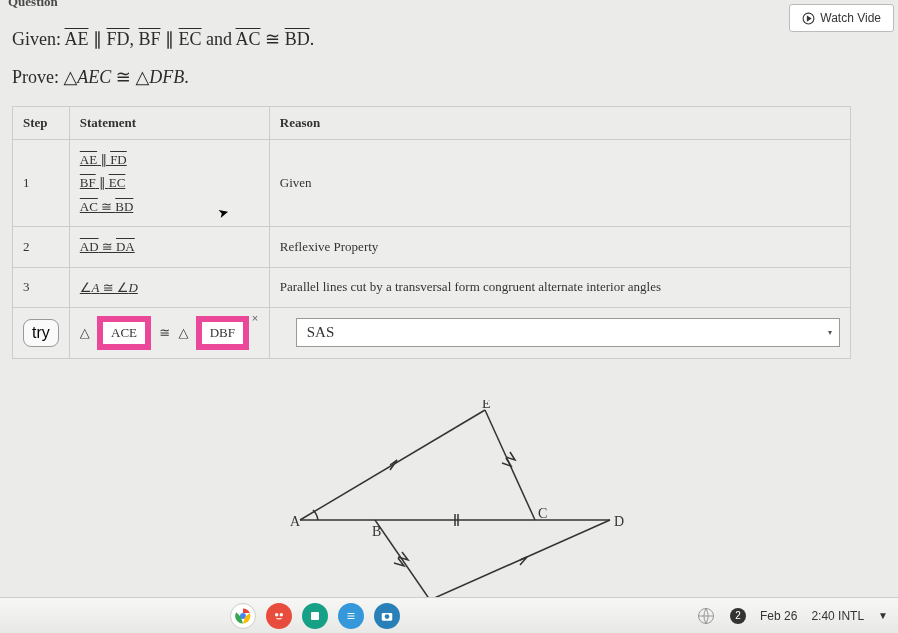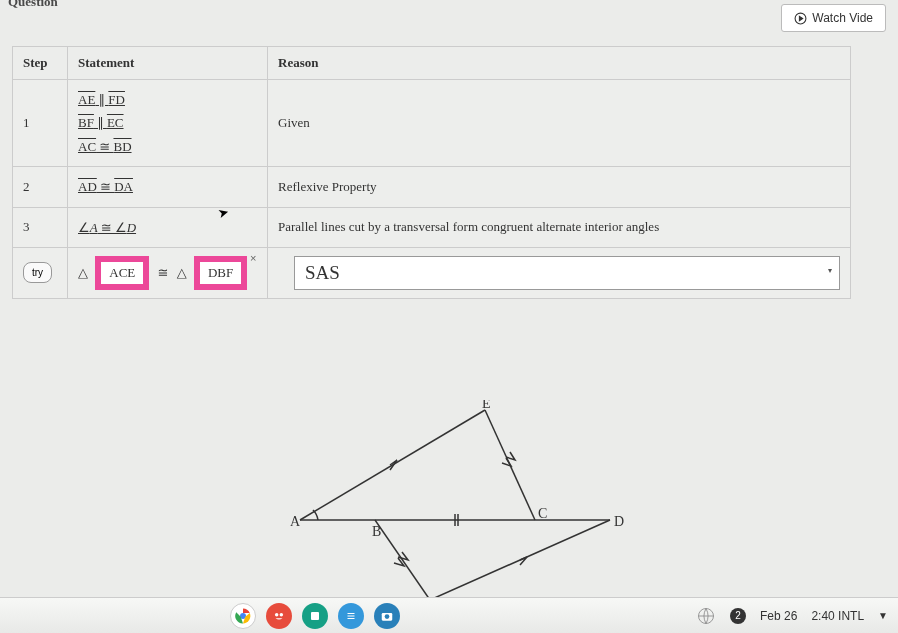--- a/index.html
+++ b/index.html
@@ -21,21 +21,21 @@
     position: absolute;
     top: -6px;
     left: 8px;
     font-weight: bold;
     font-size: 13px;
     color: #4a4a4a;
   }
   .watch-btn {
     position: absolute;
     top: 4px;
-    right: 12px;
+    right: 4px;
     border: 1px solid #bbb;
     background: #fff;
     padding: 6px 12px;
     font-size: 12px;
     border-radius: 3px;
     display: flex;
     align-items: center;
     gap: 5px;
     font-family: Arial, sans-serif;
     color: #333;
@@ -70,21 +70,21 @@
   }
   .step-col { width: 55px; text-align: center; }
   .stmt-col { width: 200px; text-align: center; }
   .math-italic { font-style: italic; }
   .statement-lines { line-height: 1.8; text-decoration: underline; }
   
   .try-btn {
     border: 1px solid #999;
     border-radius: 8px;
     padding: 4px 8px;
-    font-size: 10px;
+    font-size: 16px;
     background: #fafafa;
     font-family: Arial, sans-serif;
   }
   .input-row-cell-statement { text-align: center; }
   .tri-sym { margin-right: 4px; }
   .input-box {
     border: 6px solid #ec4899;
     padding: 3px 8px;
     display: inline-block;
     background: #fff;
@@ -96,21 +96,21 @@
   .reason-input {
     display: block;
     width: 100%;
     position: relative;
   }
   .reason-input .input-field {
     border: 1px solid #999;
     padding: 5px 10px;
     background: #fff;
     font-family: Georgia, serif;
-    font-size: 19px;
+    font-size: 15px;
     display: block;
     width: 100%;
   }
   .x-btn {
     position: absolute;
     left: -18px;
     top: 4px;
     font-size: 11px;
     color: #666;
     font-family: Arial, sans-serif;
@@ -174,20 +174,26 @@
 
 <button class="watch-btn">
   <svg viewBox="0 0 24 24" fill="none" stroke="#333" stroke-width="2">
       <circle cx="12" cy="12" r="10"></circle>
       <polygon points="10,8 16,12 10,16" fill="#333"></polygon>
     </svg>
   <span>Watch Vide</span>
 </button>
 
 <div class="content">
+  <div class="given">
+    <span>Given: </span><span id="given-math"><span class="overline">AE</span> ∥ <span class="overline">FD</span>, <span class="overline">BF</span> ∥ <span class="overline">EC</span> and <span class="overline">AC</span> ≅ <span class="overline">BD</span>.</span>
+  </div>
+  <div class="prove">
+    <span>Prove: </span><span id="prove-math">△<span class="math-italic">AEC</span> ≅ △<span class="math-italic">DFB</span>.</span>
+  </div>
 
   <table class="proof-table">
     <thead>
       <tr>
         <th class="step-col">Step</th>
         <th class="stmt-col">Statement</th>
         <th>Reason</th>
       </tr>
     </thead>
     <tbody id="proof-body">

